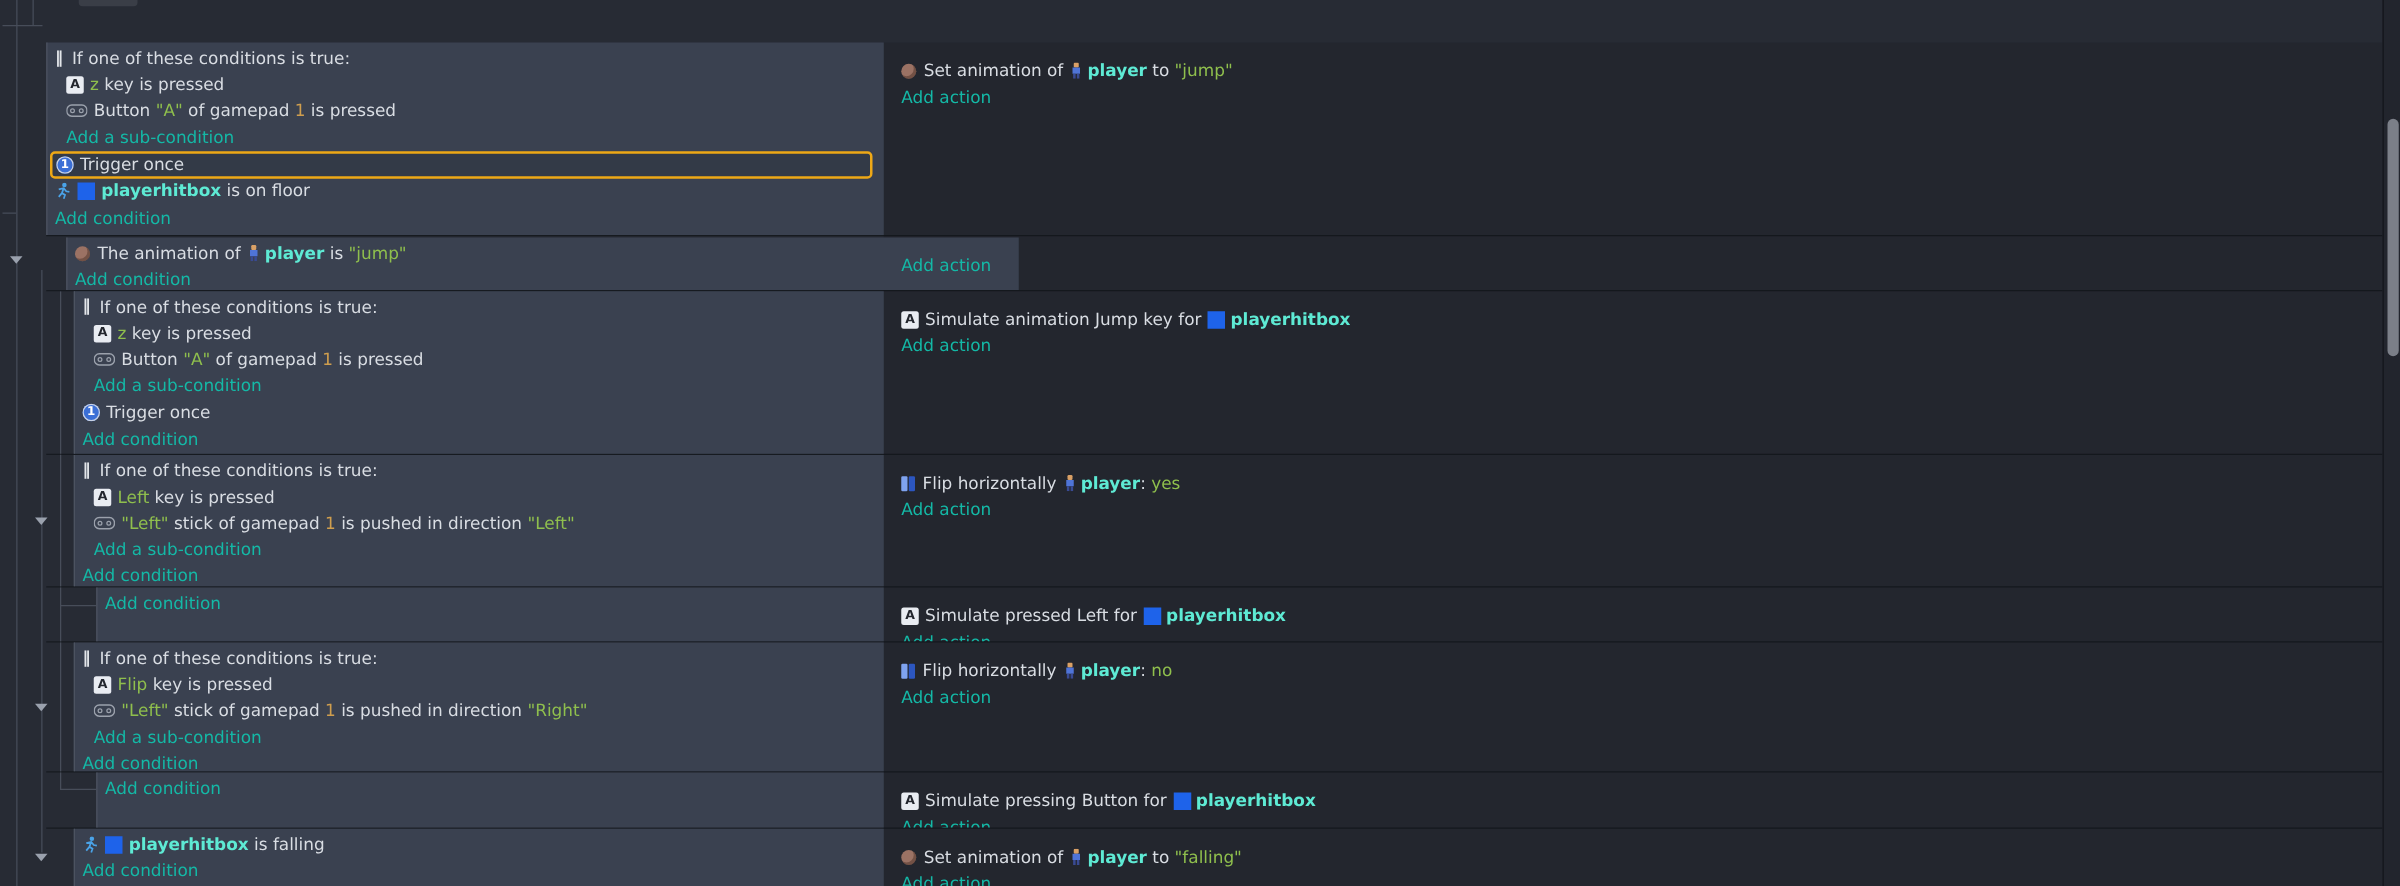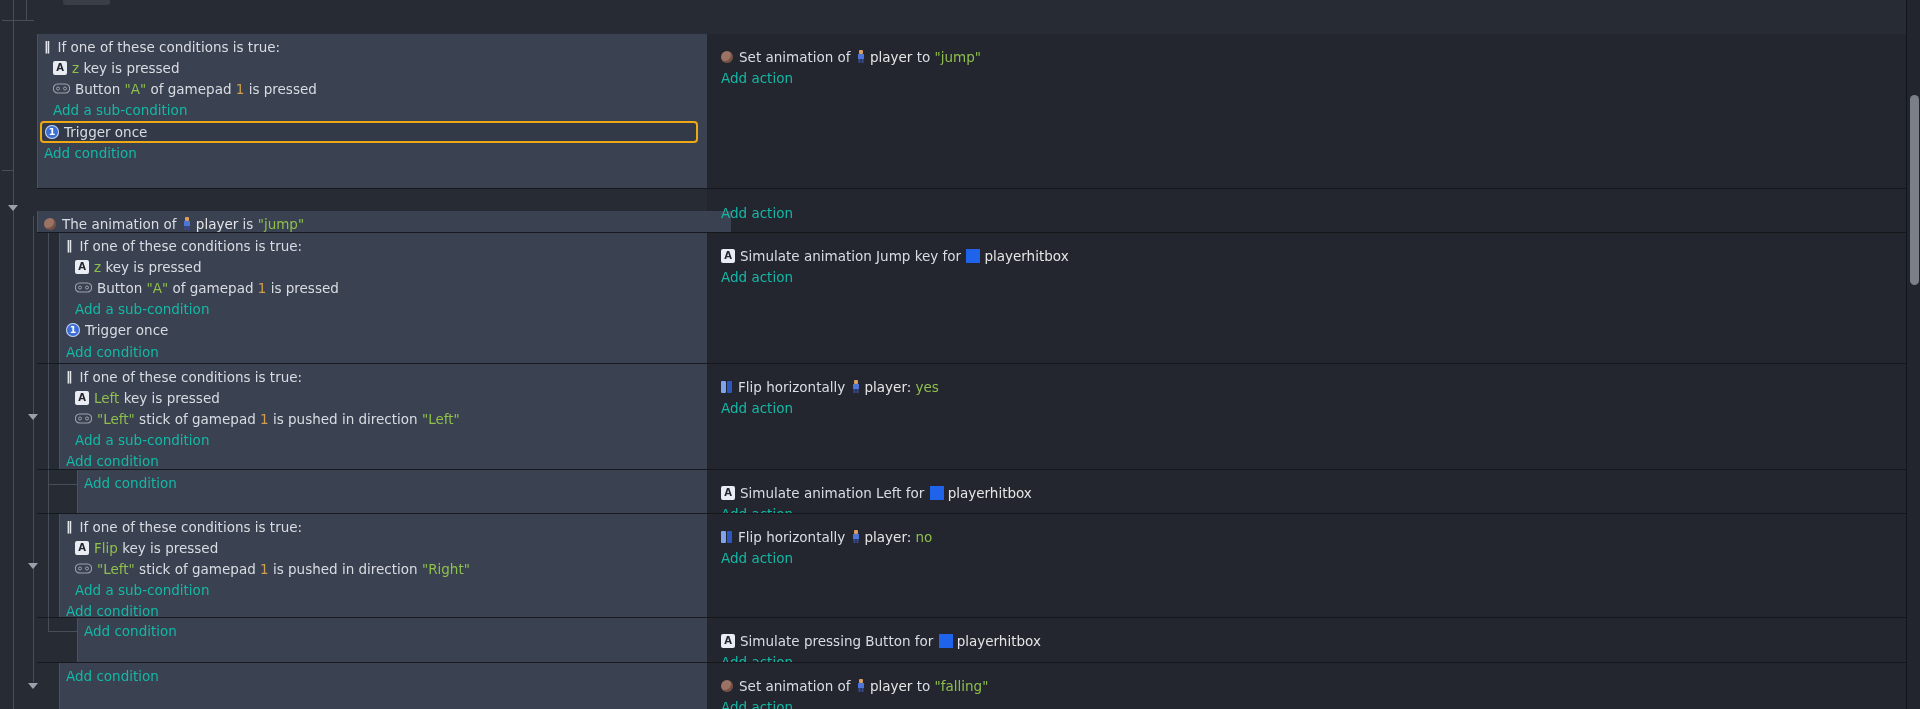--- a/index.html
+++ b/index.html
@@ -23,21 +23,21 @@
   .cond{position:absolute;top:0;bottom:0;background:#3a4150;border-left:1px solid #4c5360;
         padding-top:2px;overflow:hidden;box-sizing:border-box;}
   .acts{position:absolute;top:0;bottom:0;left:670px;right:0;padding:12px 0 0 8px;overflow:hidden;}
   .row{height:21.2px;display:flex;align-items:center;font-size:13.5px;
        padding-left:6px;white-space:pre;cursor:pointer;}
   .row.ind{padding-left:15px;}
   .lnk{color:#14b8a6;}
   .seg{white-space:pre;}
   .seg-g{color:#8fbf4d;}
   .seg-o{color:#cf9e4e;}
-  .seg-m{color:#e5e5e5;font-weight:normal;}
+  .seg-m{color:#5eead4;font-weight:bold;}
   .sel{border:2px solid #eea816;border-radius:4px;background:#333a47;
        height:22px;margin:0 9px 0 2px;padding-left:3px;box-sizing:border-box;}
   
   .ic{flex:0 0 auto;}
   .ic-or{font-weight:700;color:#e3e6ea;margin-right:7px;font-size:13px;}
   .ic-kbd{width:14px;height:14px;border-radius:2px;background:#e9ecf2;color:#23262e;
           font-weight:bold;font-size:10px;line-height:14px;text-align:center;margin-right:5px;}
   .ic-once{width:14px;height:14px;border-radius:50%;background:#3b6fd6;color:#fff;
            font-weight:bold;font-size:9.5px;line-height:14px;text-align:center;
            box-shadow:inset 0 0 0 1px #c9d2e4;margin-right:5px;}
@@ -94,37 +94,43 @@
         <svg class="ic ic-svg" width="17" height="11" viewBox="0 0 17 11">
             <path d="M4.5 1 h8 a4 4 0 0 1 4 4.5 a4 4 0 0 1 -4 4.5 h-8 a4 4 0 0 1 -4 -4.5 a4 4 0 0 1 4 -4.5 z" fill="none" stroke="#9ba1ac" stroke-width="1.1"></path>
             <circle cx="5" cy="5.5" r="1.5" fill="none" stroke="#9ba1ac"></circle>
             <circle cx="12" cy="5.5" r="1.5" fill="none" stroke="#9ba1ac"></circle>
           </svg><span><span class="seg">Button </span><span class="seg seg-g">"A"</span><span class="seg"> of gamepad </span><span class="seg seg-o">1</span><span class="seg"> is pressed</span></span>
       </div>
       <div class="row ind lnk">Add a sub-condition</div>
       <div class="row sel">
         <span class="ic ic-once">1</span><span><span class="seg">Trigger once</span></span>
       </div>
+      <div class="row">
+        <svg class="ic ic-svg" width="13" height="14" viewBox="0 0 13 14">
+            <circle cx="7.5" cy="2" r="1.8" fill="#4aa3e8"></circle>
+            <path d="M3 5.5 L7 4.5 L9 7 L11.5 7.5 M7 4.5 L5.5 8.5 L8 10 L7 13 M5.5 8.5 L3 11.5" stroke="#4aa3e8" stroke-width="1.4" fill="none"></path>
+          </svg><span class="ic ic-sq"></span><span><span class="seg seg-m">playerhitbox</span><span class="seg"> is on floor</span></span>
+      </div>
       <div class="row lnk">Add condition</div>
     </div>
     <div class="acts">
       <div class="row">
         <span class="ic ic-anim"></span><span><span class="seg">Set animation of </span></span><svg class="ic ic-sprite" width="10" height="13" viewBox="0 0 10 13">
             <rect x="3" y="0" width="4" height="4" rx="1" fill="#d9a066"></rect>
             <rect x="2" y="4" width="6" height="5" fill="#4f74d8"></rect>
             <rect x="2.5" y="9" width="2" height="4" fill="#394a93"></rect>
             <rect x="5.5" y="9" width="2" height="4" fill="#394a93"></rect>
           </svg><span><span class="seg seg-m">player</span><span class="seg"> to </span><span class="seg seg-g">"jump"</span></span>
       </div>
       <div class="row lnk">Add action</div>
     </div>
   </div>
 
   <div class="event" style="top:190px;height:43px;">
-    <div class="cond" style="left:0;width:694px;margin-top:21px;">
+    <div class="cond" style="left:16px;width:762px;">
       <div class="row">
         <span class="ic ic-anim"></span><span><span class="seg">The animation of </span></span><svg class="ic ic-sprite" width="10" height="13" viewBox="0 0 10 13">
             <rect x="3" y="0" width="4" height="4" rx="1" fill="#d9a066"></rect>
             <rect x="2" y="4" width="6" height="5" fill="#4f74d8"></rect>
             <rect x="2.5" y="9" width="2" height="4" fill="#394a93"></rect>
             <rect x="5.5" y="9" width="2" height="4" fill="#394a93"></rect>
           </svg><span><span class="seg seg-m">player</span><span class="seg"> is </span><span class="seg seg-g">"jump"</span></span>
       </div>
       <div class="row lnk">Add condition</div>
     </div>
@@ -192,21 +198,21 @@
       <div class="row lnk">Add action</div>
     </div>
   </div>
 
   <div class="event" style="top:470px;height:44px;">
     <div class="cond" style="left:40px;width:630px;">
       <div class="row lnk">Add condition</div>
     </div>
     <div class="acts">
       <div class="row">
-        <span class="ic ic-kbd">A</span><span><span class="seg">Simulate animation Left for </span></span><span class="ic ic-sq mid"></span><span><span class="seg seg-m">playerhitbox</span></span>
+        <span class="ic ic-kbd">A</span><span><span class="seg">Simulate pressed Left for </span></span><span class="ic ic-sq mid"></span><span><span class="seg seg-m">playerhitbox</span></span>
       </div>
       <div class="row lnk">Add action</div>
     </div>
   </div>
 
   <div class="event" style="top:514px;height:104px;">
     <div class="cond" style="left:22px;width:648px;">
       <div class="row">
         <span class="ic ic-or">‖</span><span><span class="seg">If one of these conditions is true:</span></span>
       </div>
@@ -243,20 +249,26 @@
     <div class="acts">
       <div class="row">
         <span class="ic ic-kbd">A</span><span><span class="seg">Simulate pressing Button for </span></span><span class="ic ic-sq mid"></span><span><span class="seg seg-m">playerhitbox</span></span>
       </div>
       <div class="row lnk">Add action</div>
     </div>
   </div>
 
   <div class="event" style="top:663px;height:46px;border-bottom:none;">
     <div class="cond" style="left:22px;width:648px;">
+      <div class="row">
+        <svg class="ic ic-svg" width="13" height="14" viewBox="0 0 13 14">
+            <circle cx="7.5" cy="2" r="1.8" fill="#4aa3e8"></circle>
+            <path d="M3 5.5 L7 4.5 L9 7 L11.5 7.5 M7 4.5 L5.5 8.5 L8 10 L7 13 M5.5 8.5 L3 11.5" stroke="#4aa3e8" stroke-width="1.4" fill="none"></path>
+          </svg><span class="ic ic-sq"></span><span><span class="seg seg-m">playerhitbox</span><span class="seg"> is falling</span></span>
+      </div>
       <div class="row lnk">Add condition</div>
     </div>
     <div class="acts">
       <div class="row">
         <span class="ic ic-anim"></span><span><span class="seg">Set animation of </span></span><svg class="ic ic-sprite" width="10" height="13" viewBox="0 0 10 13">
             <rect x="3" y="0" width="4" height="4" rx="1" fill="#d9a066"></rect>
             <rect x="2" y="4" width="6" height="5" fill="#4f74d8"></rect>
             <rect x="2.5" y="9" width="2" height="4" fill="#394a93"></rect>
             <rect x="5.5" y="9" width="2" height="4" fill="#394a93"></rect>
           </svg><span><span class="seg seg-m">player</span><span class="seg"> to </span><span class="seg seg-g">"falling"</span></span>

